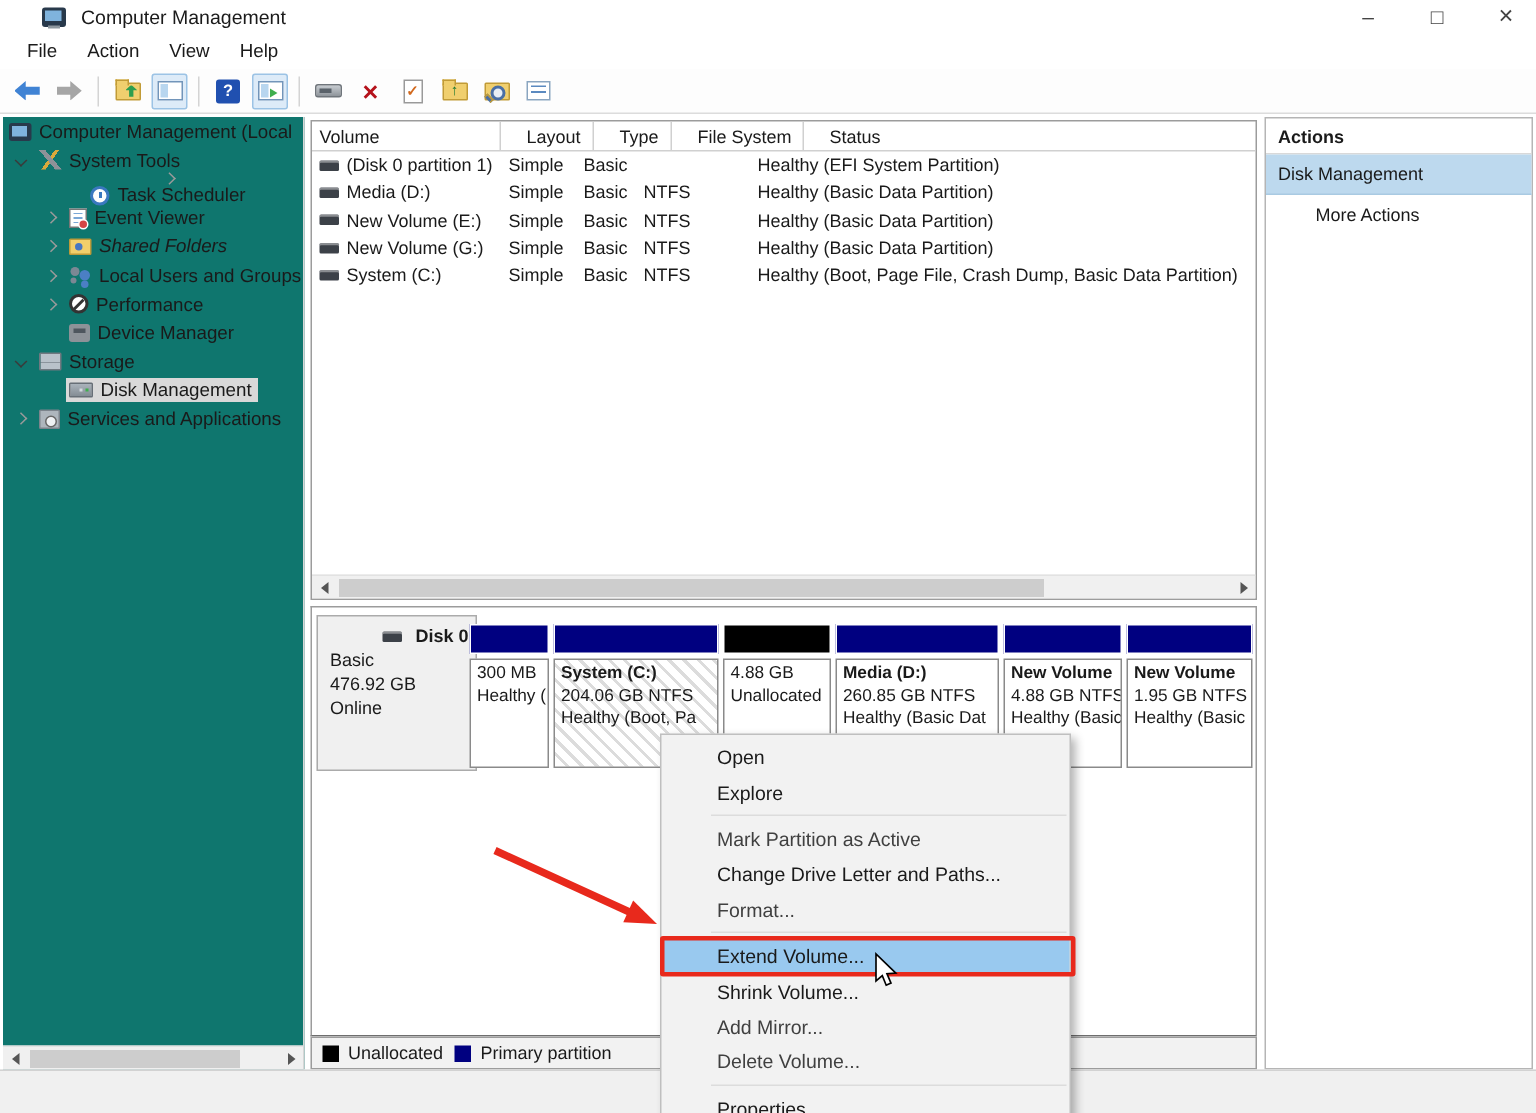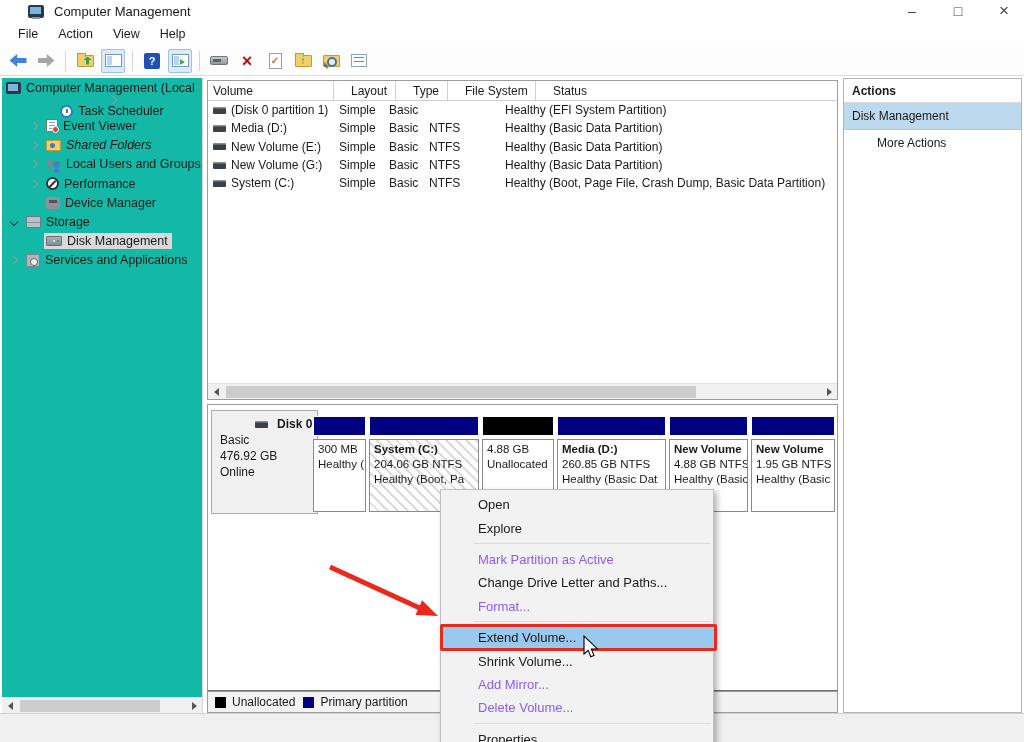--- a/index.html
+++ b/index.html
@@ -57,21 +57,21 @@
       border:1px solid #6f757b; border-radius:2px; position:relative; }
   .g-drive-icon::after { content:""; position:absolute; left:2px; top:2px; width:8px; height:3px; background:#5a626a; }
   .g-red-x-icon { color:#b5121b; font-weight:bold; font-size:18px; line-height:1; }
   .g-check-document-icon { width:13px; height:16px; background:#fff; border:1px solid #9a9a9a;
       display:flex; align-items:center; justify-content:center; color:#d2691e; font-weight:bold; font-size:10px; }
   .g-list-view-icon { width:16px; height:13px; background:#fff; border:1px solid #8aa5c0; position:relative; }
   .g-list-view-icon::before { content:""; position:absolute; inset:2px;
       background:repeating-linear-gradient(#5b8ac0 0 1px, transparent 1px 4px); }
 
   
-  .tree-panel { position:absolute; left:2px; top:78px; width:201px; height:635px; background:#14b8a6;
+  .tree-panel { position:absolute; left:2px; top:78px; width:201px; height:635px; background:#0f766e;
                 border-right:1px solid #d6d6d6; overflow:hidden; }
   .tree-row { height:19.2px; display:flex; align-items:center; font-size:12.5px; white-space:nowrap; }
   .exp-slot { width:20px; flex:none; display:flex; align-items:center; justify-content:center; }
   .chev { width:6px; height:6px; border-right:1.6px solid #9a9a9a; border-bottom:1.6px solid #9a9a9a; }
   .chev.right { transform:rotate(-45deg); }
   .chev.down { transform:rotate(45deg); border-color:#3a3a3a; }
   .row-core { display:flex; align-items:center; gap:5px; padding:1px 4px 1px 2px; }
   .row-core.selected { background:#d9d9d9; }
   .ti { flex:none; display:inline-block; position:relative; }
   .t-computer { width:15px; height:12px; background:#28394b; border-radius:2px; }
@@ -156,21 +156,21 @@
 
   
   .statusbar { position:absolute; left:0; top:713px; width:1024px; height:29px; background:#f0f0f0;
                border-top:1px solid #d2d2d2; }
 
   
   .ctx-menu { position:absolute; left:440px; top:489px; width:274px; background:#f2f2f2;
               border:1px solid #bfbfbf; box-shadow:3px 3px 6px rgba(0,0,0,.3); padding:3px 0;
               font-size:13px; z-index:40; }
   .ctx-item { height:23.4px; display:flex; align-items:center; padding-left:37px; position:relative; }
-  .ctx-item.disabled { color:#8b5cf6; }
+  .ctx-item.disabled { color:#404040; }
   .ctx-item.highlighted { background:#99c9ef; }
   .ctx-sep { height:8px; display:flex; align-items:center; }
   .ctx-sep::after { content:""; height:1px; background:#dcdcdc; flex:1; margin:0 2px 0 33px; }
   .red-box { position:absolute; left:-1px; right:-4px; top:-2px; bottom:-2px;
              border:3px solid #e8291c; border-radius:2px; pointer-events:none; }
 
   
   .overlay { position:absolute; inset:0; z-index:60; pointer-events:none; }
 </style>
 </head>
@@ -236,20 +236,29 @@
         <span class="g-list-view-icon"></span>
       </span>
     </div>
 
   <div class="tree-panel">
     <div id="tree">
         <div class="tree-row" style="padding-left: 2px;">
           <span class="row-core">
             <span class="ti t-computer"></span>
             <span>Computer Management (Local</span>
+          </span>
+        </div>
+        <div class="tree-row" style="padding-left: 2px;">
+          <span class="exp-slot">
+            <span class="chev down"></span>
+          </span>
+          <span class="row-core">
+            <span class="ti t-tools"></span>
+            <span>System Tools</span>
           </span>
         </div>
         <div class="tree-row" style="padding-left: 22px; flex-direction: column;">
           <span class="exp-slot">
             <span class="chev right"></span>
           </span>
           <span class="row-core">
             <span class="ti t-clock"></span>
             <span>Task Scheduler</span>
           </span>

